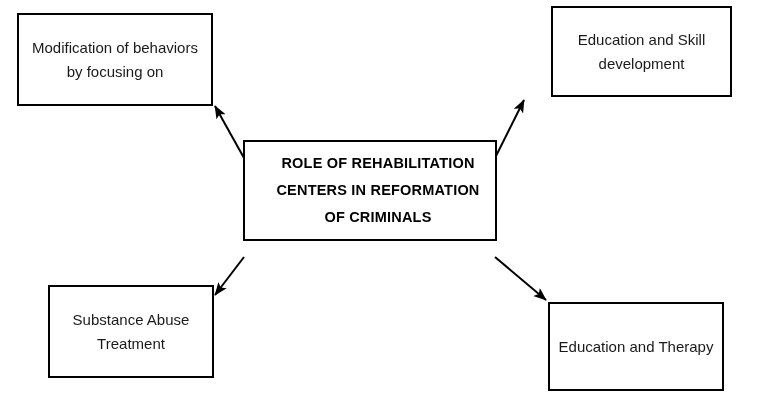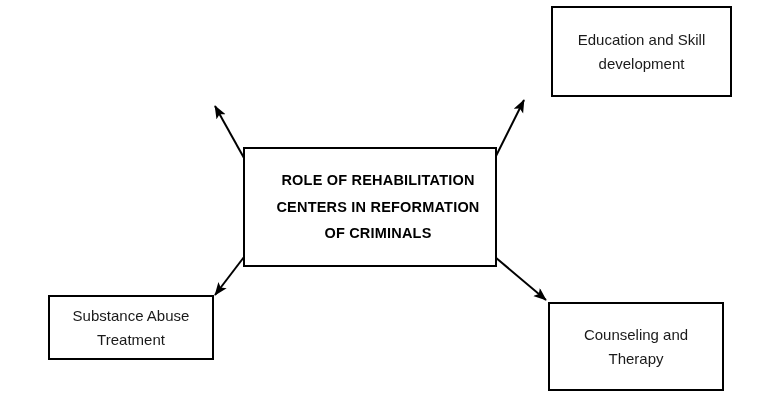--- a/index.html
+++ b/index.html
@@ -45,22 +45,22 @@
   }
   #node-center {
     font-weight: bold;
     font-size: 14.5px;
     letter-spacing: 0.2px;
     line-height: 1.85;
     color: #000000;
   }
   #node-top-left   { left: 17px;  top: 13px;  width: 196px; height: 93px; }
   #node-top-right  { left: 527px; top: 6px;   width: 181px; height: 91px; margin-left: 24px; }
-  #node-center     { left: 243px; top: 147px; width: 254px; height: 120px; padding-left: 24px; }
-  #node-bottom-left{ left: 48px;  top: 295px; width: 166px; height: 65px; }
+  #node-center     { left: 243px; top: 140px; width: 254px; height: 101px; padding-left: 24px; }
+  #node-bottom-left{ left: 48px;  top: 285px; width: 166px; height: 93px; }
   #node-bottom-right{left: 548px; top: 302px; width: 176px; height: 89px; }
 </style>
 </head>
 <body>
 
 <div id="canvas">
 
   <svg class="arrow-layer" viewBox="0 0 768 404" width="768" height="404" xmlns="http://www.w3.org/2000/svg">
     <defs>
       <marker id="arrowhead" markerWidth="7" markerHeight="7" refX="6.2" refY="2.6" orient="auto" markerUnits="strokeWidth">
@@ -70,30 +70,33 @@
 
     <line x1="244" y1="158" x2="215" y2="106" stroke="#000000" stroke-width="2" marker-end="url(#arrowhead)"></line>
 
     <line x1="495" y1="158" x2="524" y2="100" stroke="#000000" stroke-width="2" marker-end="url(#arrowhead)"></line>
 
     <line x1="244" y1="257" x2="215" y2="295" stroke="#000000" stroke-width="2" marker-end="url(#arrowhead)"></line>
 
     <line x1="495" y1="257" x2="546" y2="300" stroke="#000000" stroke-width="2" marker-end="url(#arrowhead)"></line>
   </svg>
 
+  <div class="node" id="node-top-left">
+    <span class="label">Modification of behaviors by focusing on</span>
+  </div>
 
   <div class="node" id="node-top-right">
     <span class="label">Education and Skill development</span>
   </div>
 
   <div class="node" id="node-center">
     <span class="label">ROLE OF REHABILITATION CENTERS IN REFORMATION OF CRIMINALS</span>
   </div>
 
   <div class="node" id="node-bottom-left">
     <span class="label">Substance Abuse Treatment</span>
   </div>
 
   <div class="node" id="node-bottom-right">
-    <span class="label">Counseling and Therapy</span>
+    <span class="label">Education and Therapy</span>
   </div>
 
 </div>
 
 </body></html>

